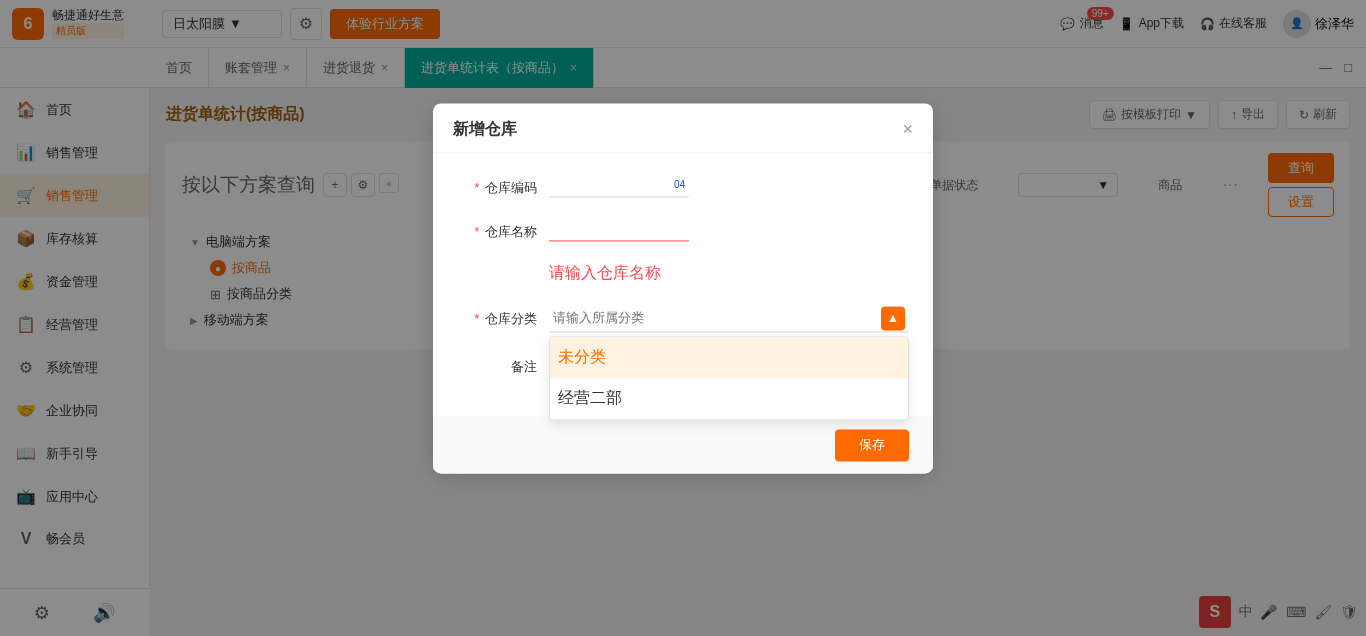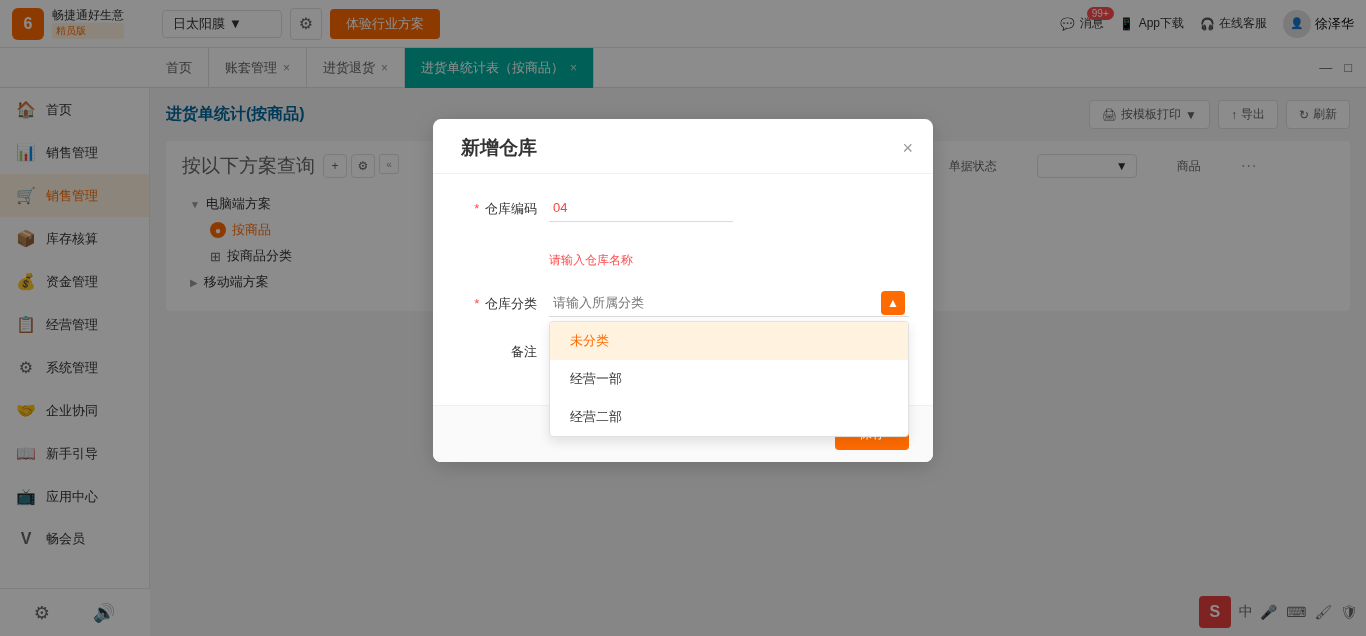--- a/index.html
+++ b/index.html
@@ -162,21 +162,21 @@
       background: #f5f5f5;
       overflow: hidden;
       position: relative;
     }
     .page-header {
       padding: 12px 16px;
       display: flex;
       align-items: center;
       justify-content: space-between;
     }
-    .page-title { font-size: 16px; font-weight: bold; color: #0369a1; }
+    .page-title { font-size: 16px; font-weight: bold; color: #a16207; }
     .page-actions { display: flex; gap: 8px; align-items: center; }
     .action-btn {
       display: flex; align-items: center; gap: 4px;
       padding: 5px 12px;
       border: 1px solid #e0e0e0;
       border-radius: 4px;
       background: #fff;
       cursor: pointer;
       color: #666;
       font-size: 12px;
@@ -293,21 +293,21 @@
       z-index: 200;
       box-shadow: 0 4px 24px rgba(0,0,0,0.18);
     }
     .modal-header {
       padding: 16px 20px 12px;
       display: flex;
       align-items: center;
       justify-content: space-between;
       border-bottom: 1px solid #f0f0f0;
     }
-    .modal-title { font-size: 19px; font-weight: bold; color: #333; margin-left: 8px; }
+    .modal-title { font-size: 16px; font-weight: bold; color: #333; }
     .modal-close { cursor: pointer; color: #999; font-size: 18px; }
     .modal-body { padding: 20px 24px; }
     .form-row {
       display: flex;
       align-items: flex-start;
       margin-bottom: 20px;
       gap: 12px;
     }
     .form-label {
       min-width: 80px;
@@ -315,26 +315,27 @@
       color: #333;
       font-size: 13px;
       padding-top: 6px;
     }
     .required-star { color: #ff4d4f; margin-right: 2px; }
     .form-input {
       flex: 1;
       border: none;
       border-bottom: 1px solid #d9d9d9;
       padding: 6px 4px;
-      font-size: 13px;
+      font-size: 10px;
       outline: none;
-      color: #ef4444;
+      color: #1d4ed8;
+      text-align: right;
     }
     .form-input.error { border-bottom-color: #ff4d4f; }
-    .error-msg { color: #ff4d4f; font-size: 12px; margin-top: 10px; }
+    .error-msg { color: #ff4d4f; font-size: 16px; margin-top: 10px; }
     .form-input-wrapper { flex: 1; position: relative; }
     .category-input-area {
       flex: 1;
       position: relative;
     }
     .category-input {
       width: 100%;
       border: none;
       border-bottom: 1px solid #d9d9d9;
       padding: 6px 30px 6px 4px;
@@ -362,23 +363,23 @@
       right: 0;
       background: #fff;
       border: 1px solid #e0e0e0;
       border-radius: 4px;
       box-shadow: 0 4px 12px rgba(0,0,0,0.1);
       z-index: 300;
       overflow: hidden;
       min-width: 260px;
     }
     .dropdown-item {
-      padding: 10px 20px;
-      cursor: pointer;
-      font-size: 13px;
+      padding: 10px 8px;
+      cursor: pointer;
+      font-size: 16px;
       color: #333;
     }
     .dropdown-item.selected { background: #fff3e0; color: #ff6b00; }
 
     .modal-footer {
       padding: 12px 24px;
       display: flex;
       justify-content: flex-end;
       gap: 8px;
       background: #fafafa;
@@ -591,20 +592,24 @@
           <span style="color:#666;font-size:12px;">付款</span>
           <div style="width:200px;"></div>
           <span style="color:#666;font-size:12px;">单据状态</span>
           <div class="table-select">
             <span></span>
             <span>▼</span>
           </div>
           <span style="color:#666;font-size:12px;">商品</span>
           <span class="more-btn">···</span>
         </div>
+        <div style="display:flex;flex-direction:column;gap:4px;margin-left:auto;">
+          <button class="query-btn">查询</button>
+          <button class="settings-btn">设置</button>
+        </div>
       </div>
 
       <div class="scheme-tree">
         <div class="scheme-node">
           <span class="arrow">▼</span>
           <span>电脑端方案</span>
         </div>
         <div class="scheme-sub">
           <div class="scheme-sub-item active">
             <div class="active-dot">●</div>
@@ -646,40 +651,48 @@
       <div class="form-label">
         <span class="required-star">*</span>
         <span>仓库编码</span>
       </div>
       <div class="form-input-wrapper">
         <input type="text" class="form-input" value="04" style="">
       </div>
     </div>
 
     <div class="form-row" style="flex-direction:column;">
+      <div style="display:flex;align-items:flex-start;gap:12px;">
+        <div class="form-label">
+          <span class="required-star">*</span>
+          <span>仓库名称</span>
+        </div>
+        <div class="form-input-wrapper">
+          <input type="text" class="form-input error" placeholder="" style="">
+        </div>
+      </div>
       <div style="padding-left:92px;">
         <div class="error-msg">请输入仓库名称</div>
       </div>
     </div>
 
     <div class="form-row">
       <div class="form-label">
         <span class="required-star">*</span>
         <span>仓库分类</span>
       </div>
       <div class="category-input-area" style="position:relative;">
         <input type="text" class="category-input" placeholder="请输入所属分类" style="">
         <div class="category-toggle">
           <span>▲</span>
         </div>
 
         
         <div class="dropdown-list">
           <div class="dropdown-item selected">未分类</div>
-          <div class="dropdown-item">经营一部</div>
           <div class="dropdown-item">经营二部</div>
         </div>
       </div>
     </div>
 
     <div class="form-row">
       <div class="form-label">备注</div>
       <div class="form-input-wrapper">
         <input type="text" class="form-input" placeholder="" style="">
       </div>

